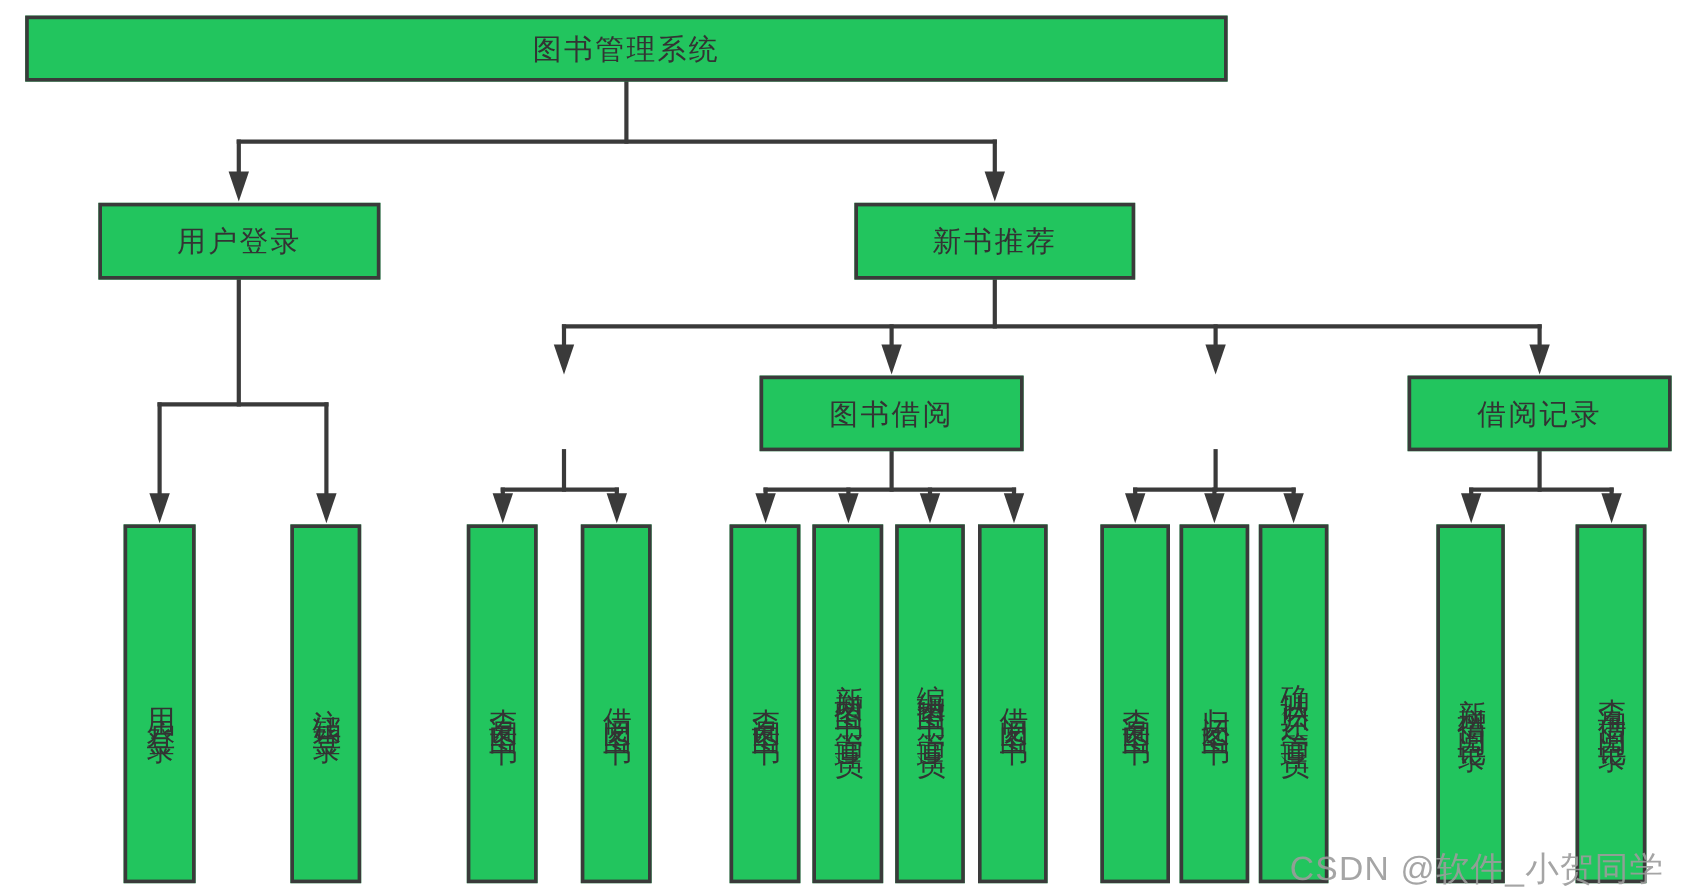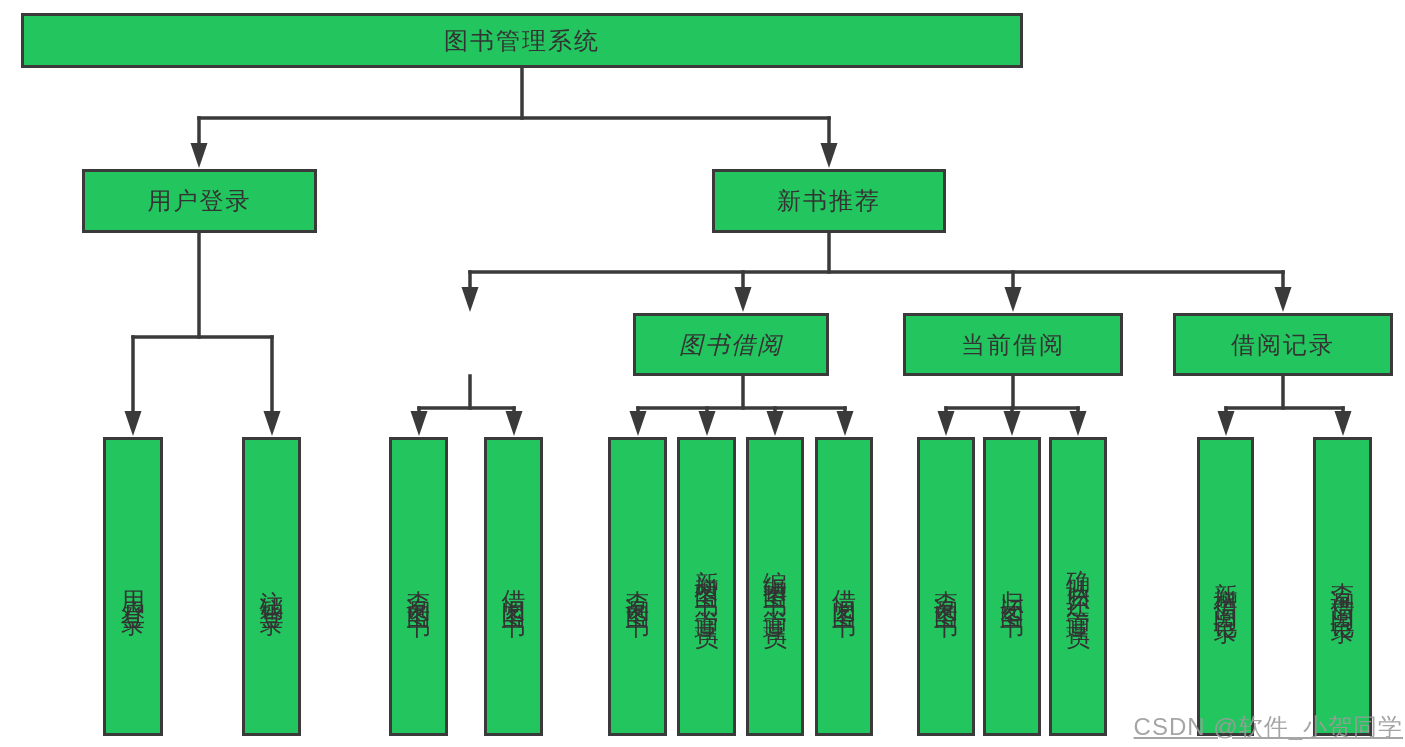--- a/index.html
+++ b/index.html
@@ -29,29 +29,28 @@
   .node.v .lbl {
     writing-mode:vertical-rl;
     text-orientation:mixed;
     font-size:24px;
     letter-spacing:8px;
     line-height:1;
     white-space:nowrap;
   }
   .watermark {
     position:absolute;
-    right:2px;
+    right:18px;
     bottom:4px;
-    font-size:24px;
+    font-size:28px;
     letter-spacing:1px;
     color:#9c9c9c;
     opacity:0.9;
     z-index:5;
     white-space:nowrap;
-    text-decoration:underline;
   }
 </style>
 </head>
 <body>
 
 <div class="canvas">
     <svg width="1405" height="747">
       <line x1="522" y1="68" x2="522" y2="118" stroke="#3a3a3a" stroke-width="3.5" stroke-linecap="square"></line>
       <line x1="199" y1="118" x2="829" y2="118" stroke="#3a3a3a" stroke-width="3.5" stroke-linecap="square"></line>
       <line x1="199" y1="118" x2="199" y2="145" stroke="#3a3a3a" stroke-width="3.5" stroke-linecap="square"></line>
@@ -108,25 +107,22 @@
   <div class="watermark">CSDN @软件_小贺同学</div>
 <div class="node h" style="left: 21px; top: 13px; width: 1002px; height: 55px;">
       <span class="lbl">图书管理系统</span>
     </div>
     <div class="node h" style="left: 82px; top: 169px; width: 235px; height: 64px;">
       <span class="lbl">用户登录</span>
     </div>
     <div class="node h" style="left: 712px; top: 169px; width: 234px; height: 64px;">
       <span class="lbl">新书推荐</span>
     </div>
-    <div class="node h" style="left: 633px; top: 313px; width: 196px; height: 63px; font-style: italic;">
+    <div class="node h" style="left: 633px; top: 313px; width: 220px; height: 63px;">
       <span class="lbl">图书借阅</span>
-    </div>
-    <div class="node h" style="left: 903px; top: 313px; width: 220px; height: 63px;">
-      <span class="lbl">当前借阅</span>
     </div>
     <div class="node h" style="left: 1173px; top: 313px; width: 220px; height: 63px;">
       <span class="lbl">借阅记录</span>
     </div>
     <div class="node v" style="left: 103px; top: 437px; width: 60px; height: 299px;">
       <span class="lbl">用户登录</span>
     </div>
     <div class="node v" style="left: 242px; top: 437px; width: 59px; height: 299px;">
       <span class="lbl">注销登录</span>
     </div>

